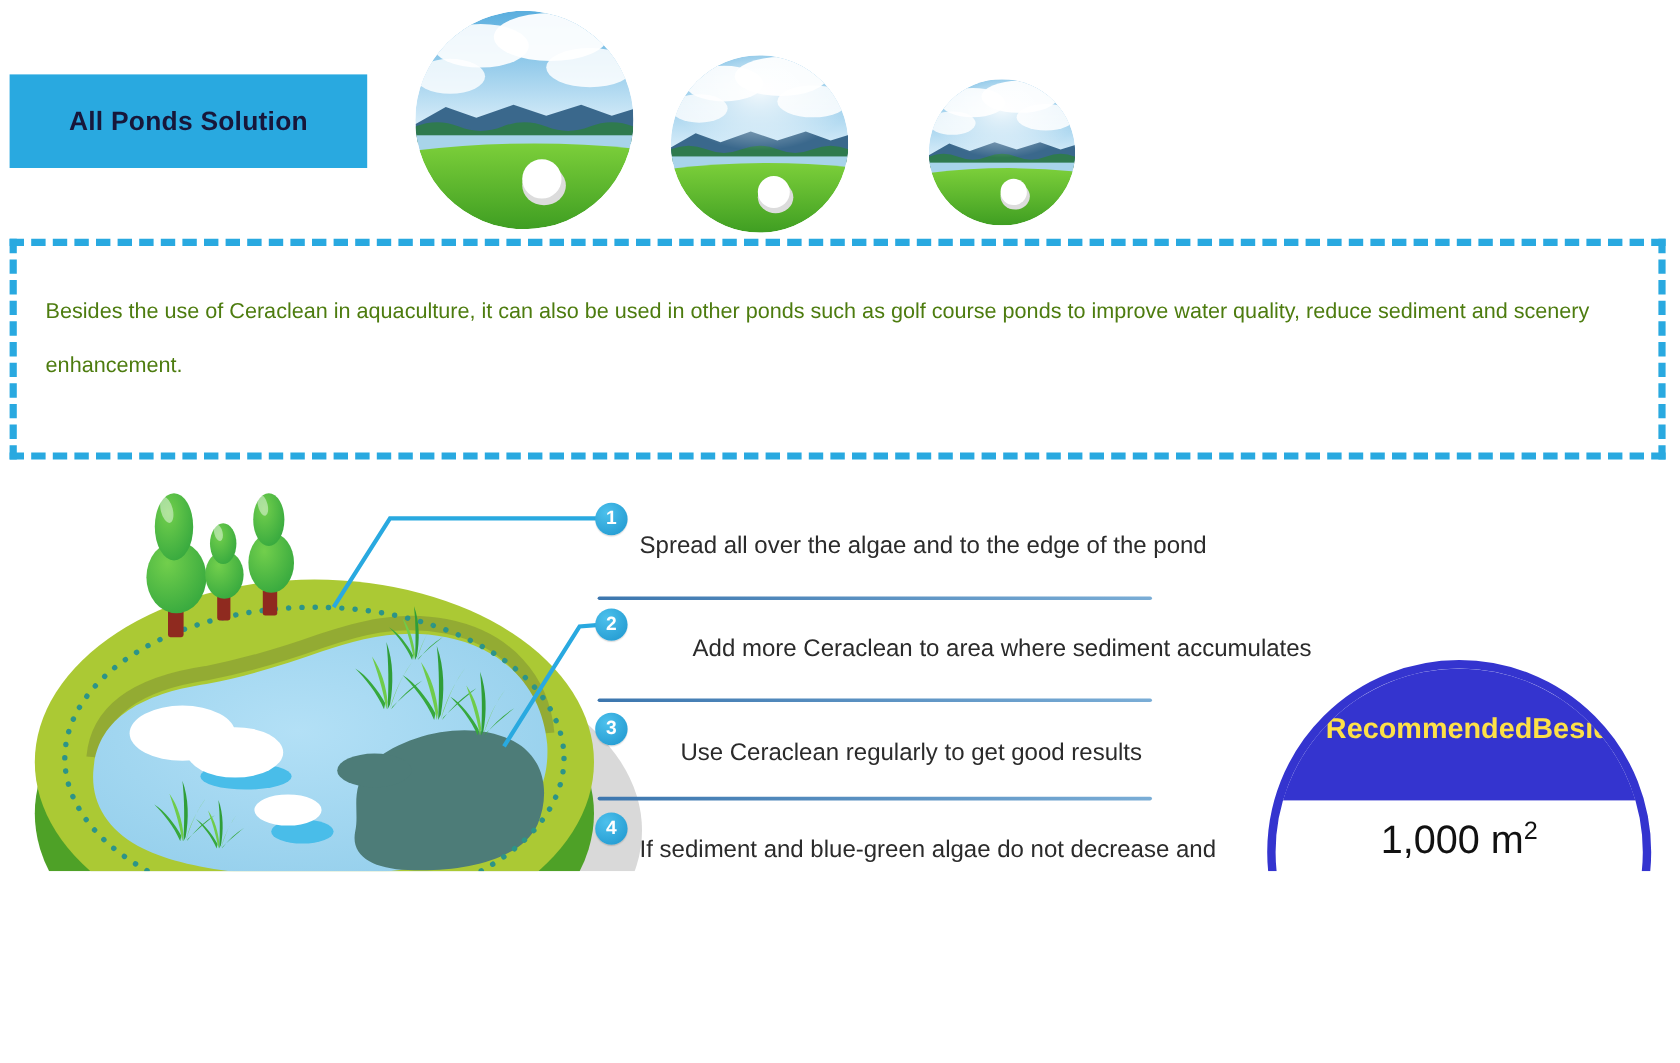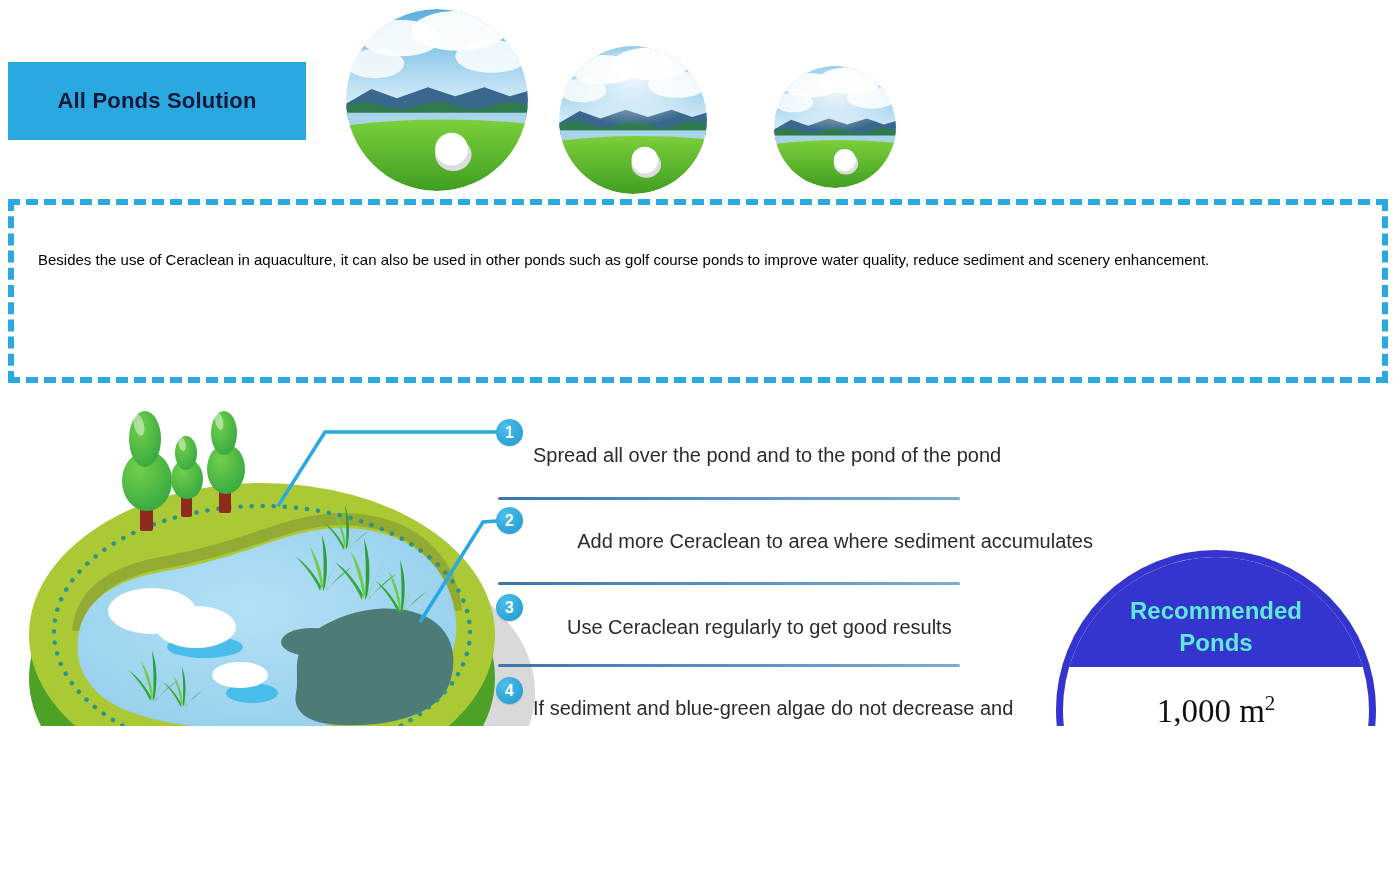--- a/index.html
+++ b/index.html
@@ -24,21 +24,21 @@
   .photo.washed::after{
     content:"";position:absolute;inset:0;border-radius:50%;
     background:radial-gradient(ellipse 70% 45% at 50% 20%, rgba(255,255,255,.9), rgba(255,255,255,0) 75%);
   }
   
   .intro-box{
     position:absolute;left:8px;top:199px;width:1380px;height:184px;
     border:6px dashed var(--accent-cyan,#29abe2);box-sizing:border-box;background:#fff;
   }
   .intro-box p{
-    margin:0;padding:32px 20px 0 24px;font-size:15px;line-height:45px;color:#000000;
+    margin:0;padding:32px 20px 0 24px;font-size:18px;line-height:45px;color:#4d7c0f;
   }
   
   .pond{position:absolute;left:0;top:395px;width:540px;height:478px;}
   
   .badge{
     position:absolute;left:496px;width:27px;height:27px;border-radius:50%;
     background:radial-gradient(circle at 35% 30%, #4cc0ec, #1d95cd);
     color:#fff;font-weight:bold;font-size:16px;
     display:flex;align-items:center;justify-content:center;
     box-shadow:0 1px 1px rgba(0,0,0,.15);
@@ -56,27 +56,27 @@
   #div1{top:497px;} #div2{top:582px;} #div3{top:664px;}
   
   .dosage{
     position:absolute;left:1056px;top:550px;width:320px;height:320px;
     border:7px solid var(--dosage-blue,#3434cf);border-radius:50%;
     box-sizing:border-box;background:#fff;overflow:hidden;
   }
   .dosage-cap{
     position:absolute;top:0;left:0;right:0;height:102px;
     background:var(--dosage-blue,#3434cf);
-    display:flex;flex-direction:column;justify-content:flex-end;align-items:center;
-    padding-bottom:8px;color:#5eead4;font-weight:bold;font-size:24px;line-height:32px;
+    display:flex;flex-direction:row;justify-content:flex-end;align-items:center;
+    padding-bottom:8px;color:#fde047;font-weight:bold;font-size:24px;line-height:32px;
   }
   .dosage-body{
     position:absolute;top:102px;left:0;right:0;text-align:center;color:#111;
   }
-  .dosage-area{font-size:33px;line-height:64px;margin-top:12px;font-family:Liberation Serif, serif;}
+  .dosage-area{font-size:33px;line-height:44px;margin-top:12px;}
   .dosage-area sup{font-size:21px;}
   .dosage-equals{font-size:30px;line-height:46px;font-weight:bold;color:#222;}
   .dosage-amount{font-size:26px;line-height:52px;}
 </style>
 </head>
 <body>
 
 <div class="canvas">
 
   <svg width="0" height="0" style="position:absolute" aria-hidden="true">
@@ -211,33 +211,33 @@
   <div class="badge" id="badge2">
       <span>2</span>
     </div>
   <div class="badge" id="badge3">
       <span>3</span>
     </div>
   <div class="badge" id="badge4">
       <span>4</span>
     </div>
 
-  <div class="step-text" id="stext1">Spread all over the pond and to the pond of the pond</div>
+  <div class="step-text" id="stext1">Spread all over the algae and to the edge of the pond</div>
   <div class="step-text" id="stext2">Add more Ceraclean to area where sediment accumulates</div>
   <div class="step-text" id="stext3">Use Ceraclean regularly to get good results</div>
   <div class="step-text" id="stext4">If sediment and blue-green algae do not decrease and the water quality does not improve even after one month of using Ceraclean, we recommend to add more Ceraclean as recommended dosage.</div>
 
   <div class="divider" id="div1"></div>
   <div class="divider" id="div2"></div>
   <div class="divider" id="div3"></div>
 
   <div class="dosage">
     <div class="dosage-cap">
       <span>Recommended</span>
-      <span>Ponds</span>
+      <span>Besides</span>
     </div>
     <div class="dosage-body">
       <div class="dosage-area"><span>1,000 m</span><sup>2</sup></div>
       <div class="dosage-equals">=</div>
       <div class="dosage-amount">200 Kg (10 Bags)</div>
     </div>
   </div>
 
 </div>
 

